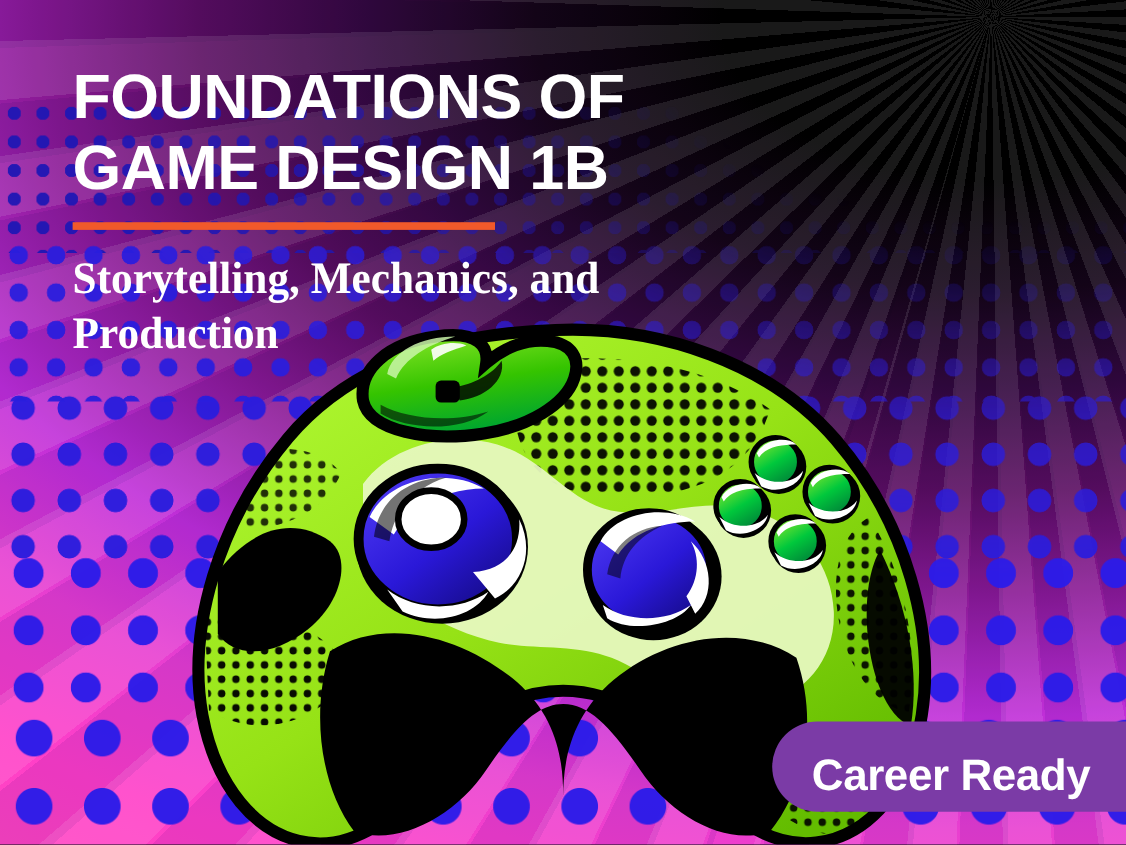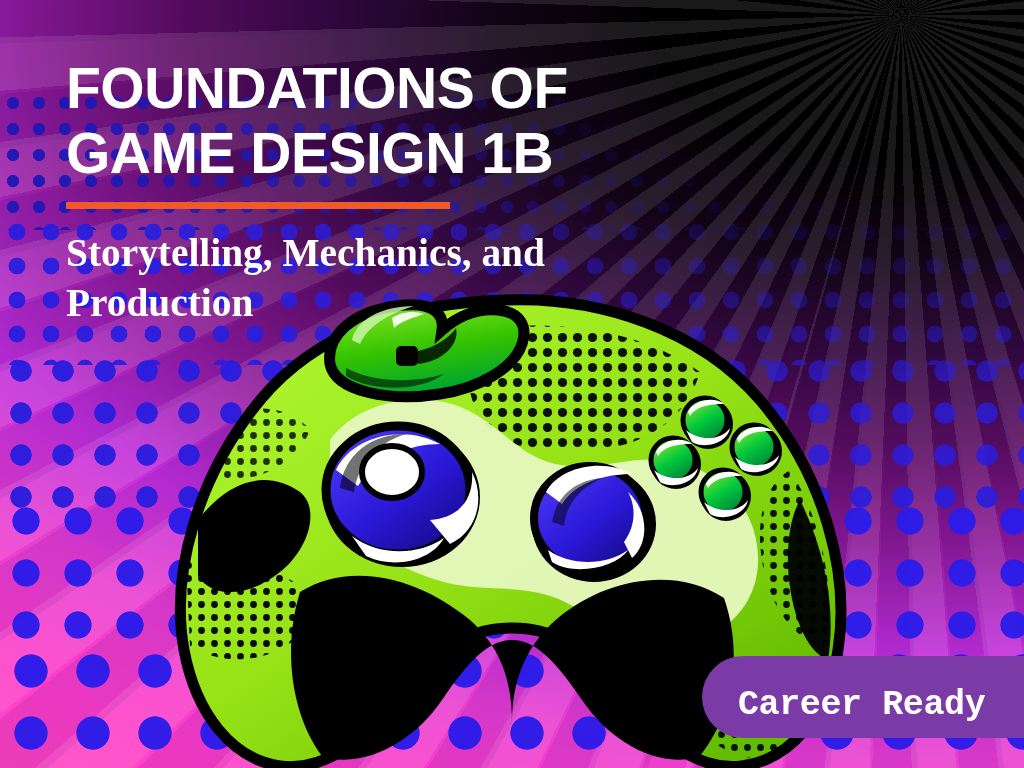--- a/index.html
+++ b/index.html
@@ -109,23 +109,23 @@
     position:absolute;
     left:702px;top:656px;
     width:340px;height:82px;
     background:#7b3ba6;
     border-radius:41px 0 0 41px;
     display:flex;align-items:center;
     z-index:50;
   }
   #career-badge-label{
     color:#ffffff;
-    font-family:Liberation Mono, monospace;
+    font-family:Liberation Sans, sans-serif;
     font-weight:bold;
-    font-size:35px;
+    font-size:40px;
     letter-spacing:-0.4px;
     margin-left:36px;
     margin-top:16px;
   }
 </style>
 </head>
 <body>
 
 <div id="stage">
 

